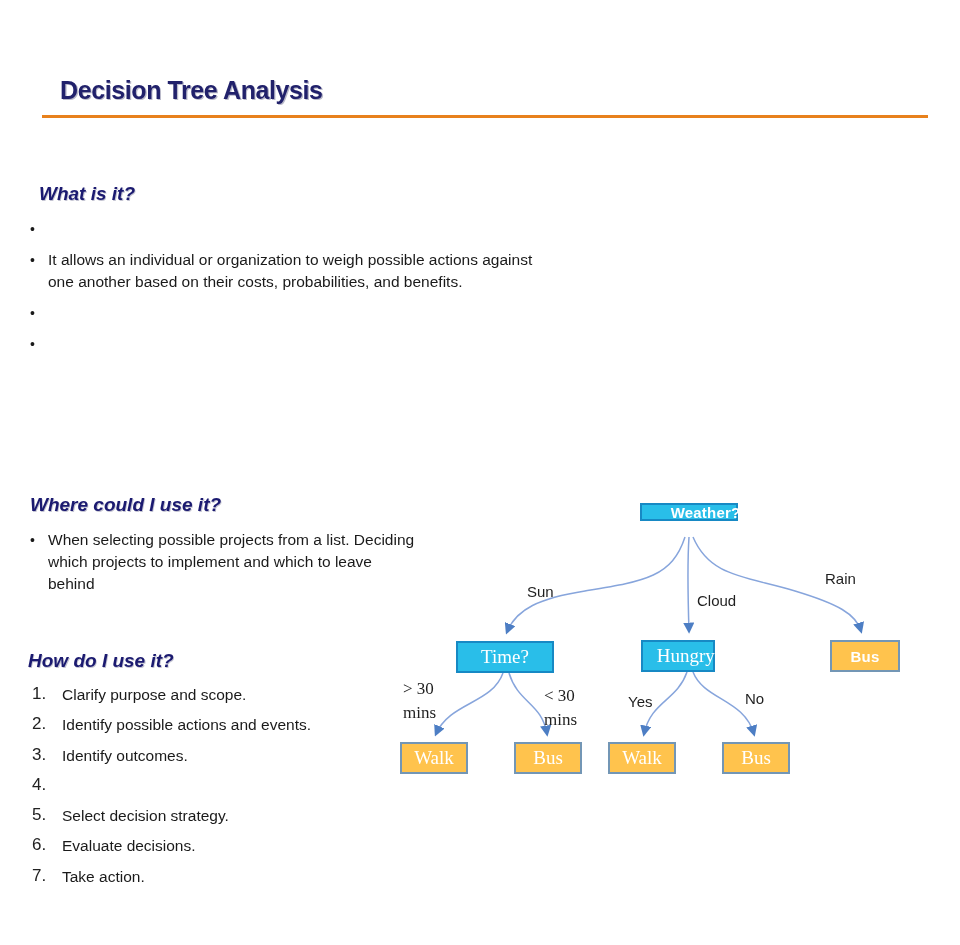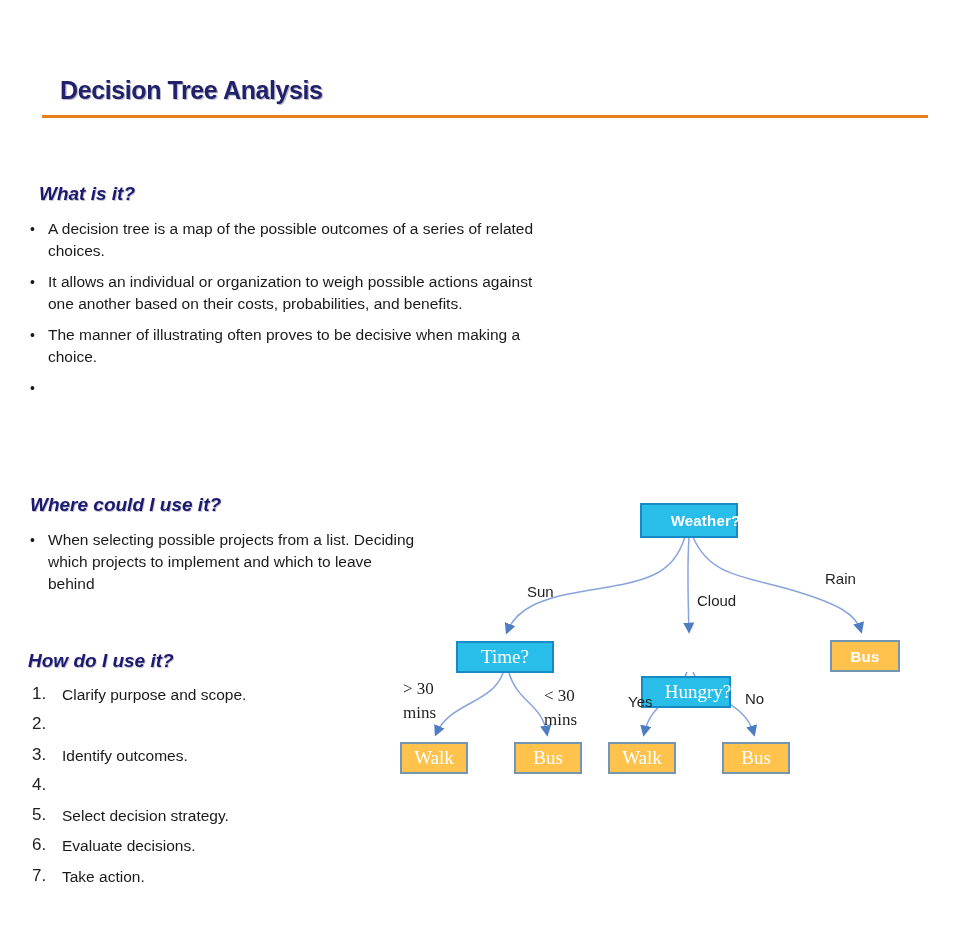--- a/index.html
+++ b/index.html
@@ -54,23 +54,23 @@
   svg.edges path.edge{stroke:var(--edge);stroke-width:1.5;fill:none;}
   svg.edges .arrowhead{fill:var(--arrow);}
   .node{
     position:absolute;display:flex;align-items:center;justify-content:center;
     color:#ffffff;box-sizing:border-box;z-index:2;
   }
   .node.decision{background:var(--decision-fill);border:2px solid var(--decision-border);}
   .node.leaf{background:var(--leaf-fill);border:2px solid var(--leaf-border);}
   .node .lbl-sans{font-size:15px;font-weight:bold;letter-spacing:0.2px;}
   .node .lbl-serif{font-family:"Liberation Serif",serif;font-size:19px;}
-  #n-weather{left:640px;top:503px;width:98px;height:35px;padding-left:33px;}
+  #n-weather{left:640px;top:503px;width:98px;height:18px;padding-left:33px;}
   #n-time{left:456px;top:641px;width:98px;height:32px;}
-  #n-hungry{left:641px;top:676px;width:90px;height:32px;padding-left:24px;}
+  #n-hungry{left:641px;top:640px;width:74px;height:32px;padding-left:24px;}
   #n-bus-rain{left:830px;top:640px;width:70px;height:32px;}
   #n-walk-time{left:400px;top:742px;width:68px;height:32px;}
   #n-bus-time{left:514px;top:742px;width:68px;height:32px;}
   #n-walk-hungry{left:608px;top:742px;width:68px;height:32px;}
   #n-bus-hungry{left:722px;top:742px;width:68px;height:32px;}
   .elabel{position:absolute;font-size:15px;color:#1f1f1f;white-space:pre-line;z-index:3;}
   .elabel.serif{font-family:"Liberation Serif",serif;font-size:17px;line-height:24px;}
   #el-sun{left:527px;top:570px;margin-top:13px;}
   #el-cloud{left:697px;top:592px;}
   #el-rain{left:825px;top:570px;text-align:center;}
@@ -82,32 +82,28 @@
 </head>
 <body>
 
 <div class="title">Decision Tree Analysis</div>
 <div class="rule"></div>
 
 <div class="h2" id="h-what">What is it?</div>
 <div class="bullets" id="what-bullets">
   <div class="bullet">
     <span class="dot">•</span>
-    <span class="txt">A decision tree is a map of the possible outcomes of a series of related
-choices.</span>
   </div>
   <div class="bullet">
     <span class="dot">•</span>
     <span class="txt">It allows an individual or organization to weigh possible actions against
 one another based on their costs, probabilities, and benefits.</span>
   </div>
   <div class="bullet">
     <span class="dot">•</span>
-    <span class="txt">The manner of illustrating often proves to be decisive when making a
-choice.</span>
   </div>
   <div class="bullet">
     <span class="dot">•</span>
   </div>
 </div>
 
 <div class="h2" id="h-where">Where could I use it?</div>
 <div class="bullets" id="where-bullets">
   <div class="bullet">
     <span class="dot">•</span>
@@ -118,20 +114,21 @@
 </div>
 
 <div class="h2" id="h-how">How do I use it?</div>
 <div class="steps">
   <div class="step">
     <span class="num">1.</span>
     <span class="txt">Clarify purpose and scope.</span>
   </div>
   <div class="step">
     <span class="num">2.</span>
+    <span class="txt">Identify possible actions and events.</span>
   </div>
   <div class="step">
     <span class="num">3.</span>
     <span class="txt">Identify outcomes.</span>
   </div>
   <div class="step">
     <span class="num">4.</span>
   </div>
   <div class="step">
     <span class="num">5.</span>

